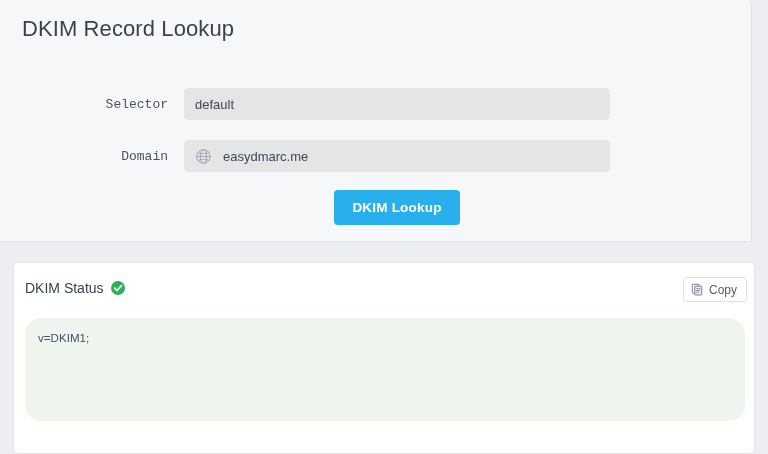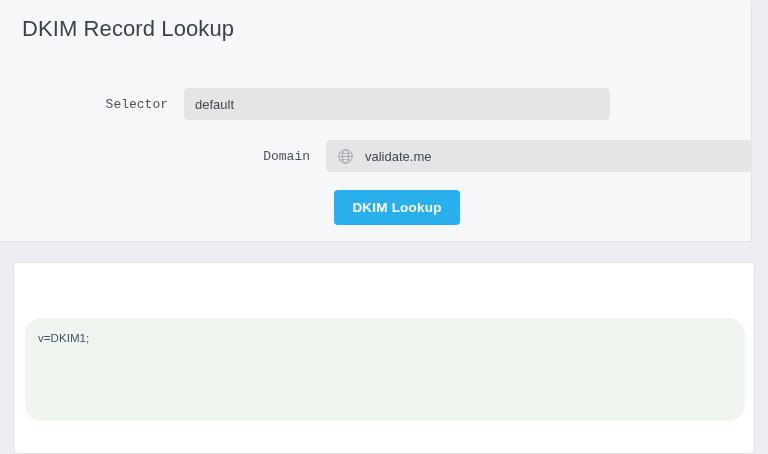--- a/index.html
+++ b/index.html
@@ -56,21 +56,21 @@
   
   .form-row {
     position: absolute;
     left: 0;
     width: 752px;
     height: 32px;
     display: flex;
     align-items: center;
   }
   .row-selector { top: 88px; }
-  .row-domain   { top: 140px; justify-content: flex-end; }
+  .row-domain   { top: 140px; }
 
   .field-label {
     width: 184px;
     text-align: right;
     padding-right: 16px;
     font-size: 13px;
     color: #4a5262;
     font-family: Liberation Mono, monospace;
   }
 
@@ -215,29 +215,50 @@
     <div class="form-row row-domain">
       <div class="field-label">Domain</div>
       <div class="field-box">
         <svg class="globe-icon" viewBox="0 0 20 20">
           <circle cx="10" cy="10" r="8" fill="none" stroke="#9aa3b2" stroke-width="1.1"></circle>
           <ellipse cx="10" cy="10" rx="3.6" ry="8" fill="none" stroke="#9aa3b2" stroke-width="1.1"></ellipse>
           <line x1="2" y1="10" x2="18" y2="10" stroke="#9aa3b2" stroke-width="1.1"></line>
           <path d="M3.6 5.6 Q10 8 16.4 5.6" fill="none" stroke="#9aa3b2" stroke-width="1"></path>
           <path d="M3.6 14.4 Q10 12 16.4 14.4" fill="none" stroke="#9aa3b2" stroke-width="1"></path>
         </svg>
-        <span class="field-value">validate.me</span>
+        <span class="field-value">easydmarc.me</span>
       </div>
     </div>
 
     <div class="lookup-btn-wrap">
       <button class="lookup-btn">DKIM Lookup</button>
     </div>
   </div>
 
   <div class="result-card">
+    <div class="result-head">
+
+      <div class="status-title">
+        <span>DKIM Status</span>
+        <svg class="status-badge" viewBox="0 0 16 16">
+          <circle cx="8" cy="8" r="8" fill="#2eaf5e"></circle>
+          <path d="M4.2 8.2 L6.8 10.8 L11.9 5.3" fill="none" stroke="#ffffff" stroke-width="1.9" stroke-linecap="round" stroke-linejoin="round"></path>
+        </svg>
+      </div>
+
+      <button class="copy-btn">
+        <svg class="copy-icon" viewBox="0 0 16 16">
+          <rect x="1.6" y="1.6" width="8.6" height="11" rx="1" fill="#ffffff" stroke="#6d7583" stroke-width="1.1"></rect>
+          <rect x="4.6" y="3.8" width="8.6" height="11" rx="1" fill="#e9ecf0" stroke="#6d7583" stroke-width="1.1"></rect>
+          <line x1="6.4" y1="7" x2="11.4" y2="7" stroke="#6d7583" stroke-width="0.9"></line>
+          <line x1="6.4" y1="9.2" x2="11.4" y2="9.2" stroke="#6d7583" stroke-width="0.9"></line>
+          <line x1="6.4" y1="11.4" x2="9.8" y2="11.4" stroke="#6d7583" stroke-width="0.9"></line>
+        </svg>
+        <span>Copy</span>
+      </button>
+    </div>
 
     <div class="record-box">
         <span>v=DKIM1;</span>
       </div>
   </div>
 
 </div>
 
 </body></html>

